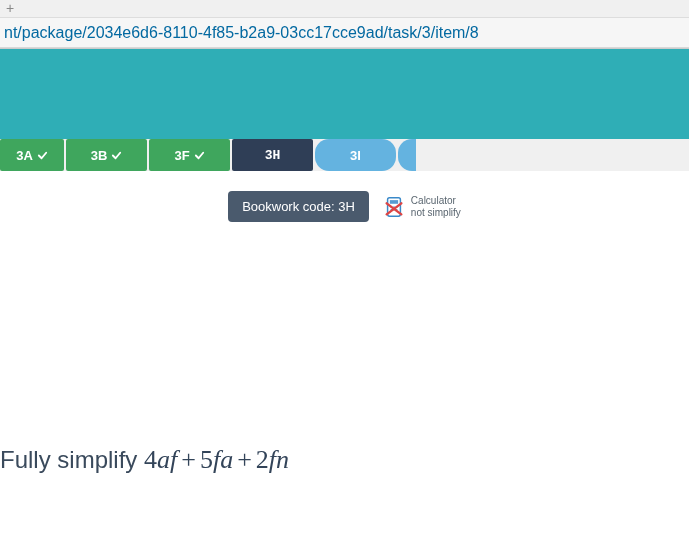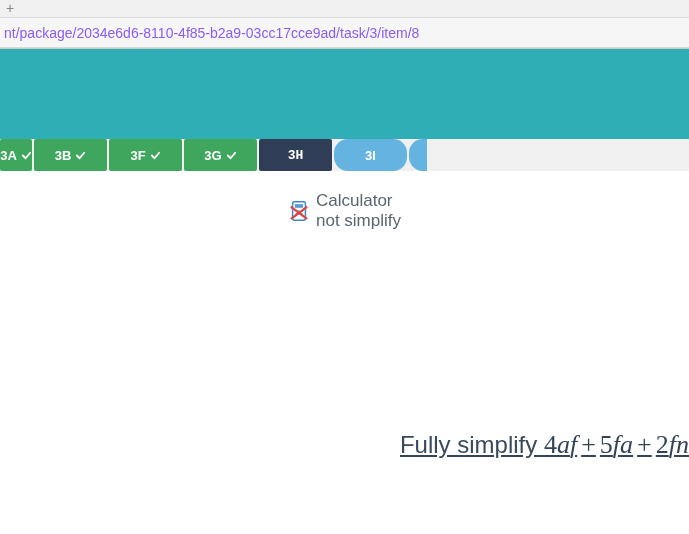--- a/index.html
+++ b/index.html
@@ -24,48 +24,48 @@
 }
 .address-bar {
   height: 30px;
   background: #f6f6f6;
   display: flex;
   align-items: center;
   padding-left: 4px;
   border-bottom: 1px solid #d8d8d8;
 }
 .url-text {
-  font-size: 14px;
-  color: #8b5cf6;
+  font-size: 16px;
+  color: #0369a1;
 }
 .header-band {
   height: 90px;
   background: #2faeb6;
 }
 .tabs-row {
   display: flex;
   gap: 2px;
   align-items: stretch;
   height: 32px;
   background: #f0f0f0;
 }
 .tab {
   flex: 0 0 auto;
-  width: 73px;
+  width: 81px;
   display: flex;
   align-items: center;
   justify-content: center;
   gap: 4px;
   font-size: 13px;
   font-weight: 600;
   color: #fff;
   border-radius: 2px;
   cursor: pointer;
 }
-.tab.partial { width: 32px; }
+.tab.partial { width: 64px; }
 .tab.green { background: #3fa65d; }
 .tab.navy  { background: #2f3e56; font-family: Liberation Mono, monospace; }
 .tab.blue  { background: #64b3e0; border-radius: 14px; }
 .tab.half  { width: 18px; border-top-right-radius:0; border-bottom-right-radius:0;}
 .check {
   display: inline-block;
   width: 11px;
   height: 11px;
 }
 .check svg { display: block; }
@@ -91,35 +91,34 @@
 .calc-block {
   display: flex;
   align-items: center;
   gap: 6px;
 }
 .calc-icon {
   width: 22px;
   height: 22px;
 }
 .calc-text {
-  font-size: 17px;
+  font-size: 10px;
   color: #5a6670;
   line-height: 1.2;
 }
 .question {
   position: absolute;
-  bottom: 75px;
+  bottom: 60px;
   left: 0;
   right: 0;
-  text-align: right;
+  text-align: left;
   font-family: Georgia, 'Times New Roman', serif;
   color: #334459;
   font-size: 26px;
   white-space: nowrap;
-  text-decoration: underline;
 }
 .question .intro {
   font-family: -apple-system, "Segoe UI", Arial, sans-serif;
   font-size: 24px;
   color: #3a4a5c;
 }
 .math .var { font-style: italic; }
 .math .op { padding: 0 4px; }
 </style>
 </head>
@@ -152,40 +151,33 @@
     </span>
   </div>
   <div class="tab green">
     <span>3F</span>
     <span class="check">
       <svg viewBox="0 0 12 12">
           <path d="M2 6 L5 9 L10 3" stroke="#fff" stroke-width="2" fill="none" stroke-linecap="round" stroke-linejoin="round"></path>
         </svg>
     </span>
   </div>
-  <div class="tab green">
-    <span>3G</span>
-    <span class="check">
-      <svg viewBox="0 0 12 12">
-          <path d="M2 6 L5 9 L10 3" stroke="#fff" stroke-width="2" fill="none" stroke-linecap="round" stroke-linejoin="round"></path>
-        </svg>
-    </span>
-  </div>
   <div class="tab navy">
     <span>3H</span>
   </div>
   <div class="tab blue">
     <span>3I</span>
   </div>
   <div class="tab blue half"></div>
 </div>
 
 <div class="content-area">
 
   <div class="info-row">
+    <div class="bookwork-pill">Bookwork code: 3H</div>
     <div class="calc-block">
       <span class="calc-icon">
         <svg viewBox="0 0 24 24">
           <rect x="5" y="2" width="14" height="20" rx="2" fill="none" stroke="#3a89c9" stroke-width="1.6"></rect>
           <rect x="7.5" y="4.5" width="9" height="4" fill="#3a89c9" opacity="0.85"></rect>
           <circle cx="9" cy="12" r="0.9" fill="#3a89c9"></circle>
           <circle cx="12" cy="12" r="0.9" fill="#3a89c9"></circle>
           <circle cx="15" cy="12" r="0.9" fill="#3a89c9"></circle>
           <circle cx="9" cy="15" r="0.9" fill="#3a89c9"></circle>
           <circle cx="12" cy="15" r="0.9" fill="#3a89c9"></circle>

